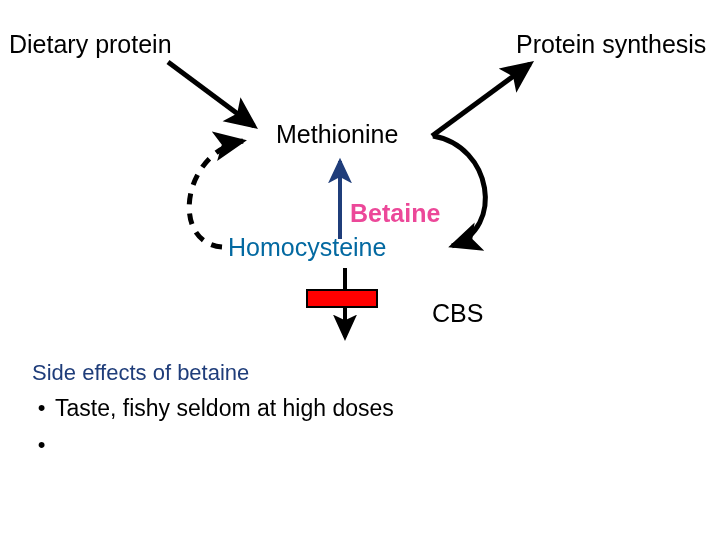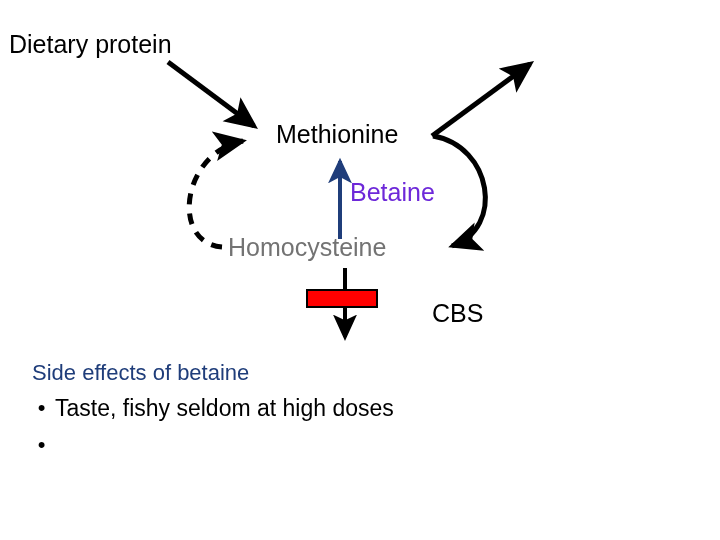--- a/index.html
+++ b/index.html
@@ -44,29 +44,30 @@
   }
   #label-methionine {
     left: 276px;
     top: 122px;
     font-size: 25px;
     color: #000000;
     text-align: right;
   }
   #label-betaine {
     left: 350px;
-    top: 180px;
+    top: 201px;
     font-size: 25px;
-    color: #6d28d9;
+    color: #ec4899;
+    font-weight: bold;
   }
   #label-homocysteine {
     left: 228px;
     top: 235px;
     font-size: 25px;
-    color: #737373;
+    color: #0369a1;
   }
   #label-cbs {
     left: 399px;
     top: 301px;
     font-size: 25px;
     color: #000000;
     margin-left: 33px;
   }
   #notes {
     position: absolute;
@@ -129,20 +130,21 @@
 
     <line x1="340" y1="239" x2="340" y2="161" stroke="#1F3D7A" stroke-width="4" marker-end="url(#ah-blue)"></line>
 
     <line x1="345" y1="268" x2="345" y2="337" stroke="#000000" stroke-width="4" marker-end="url(#ah-black)"></line>
 
     <rect x="307" y="290" width="70" height="17" fill="#FF0000" stroke="#000000" stroke-width="2"></rect>
   </svg>
 
   <div class="lbl" id="label-dietary-protein">Dietary protein</div>
 
+  <div class="lbl" id="label-protein-synthesis">Protein synthesis</div>
 
   <div class="lbl" id="label-methionine">Methionine</div>
 
   <div class="lbl" id="label-betaine">Betaine</div>
 
   <div class="lbl" id="label-homocysteine">Homocysteine</div>
 
   <div class="lbl" id="label-cbs">CBS</div>
 
   <div id="notes">

